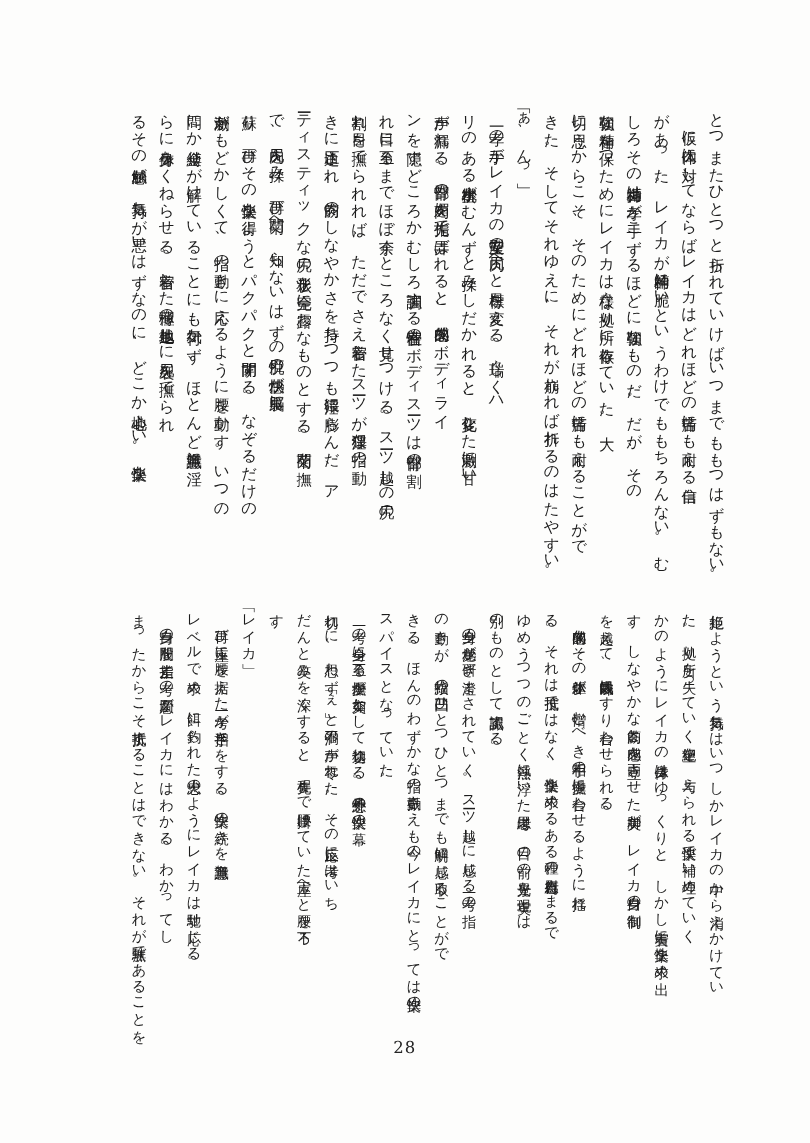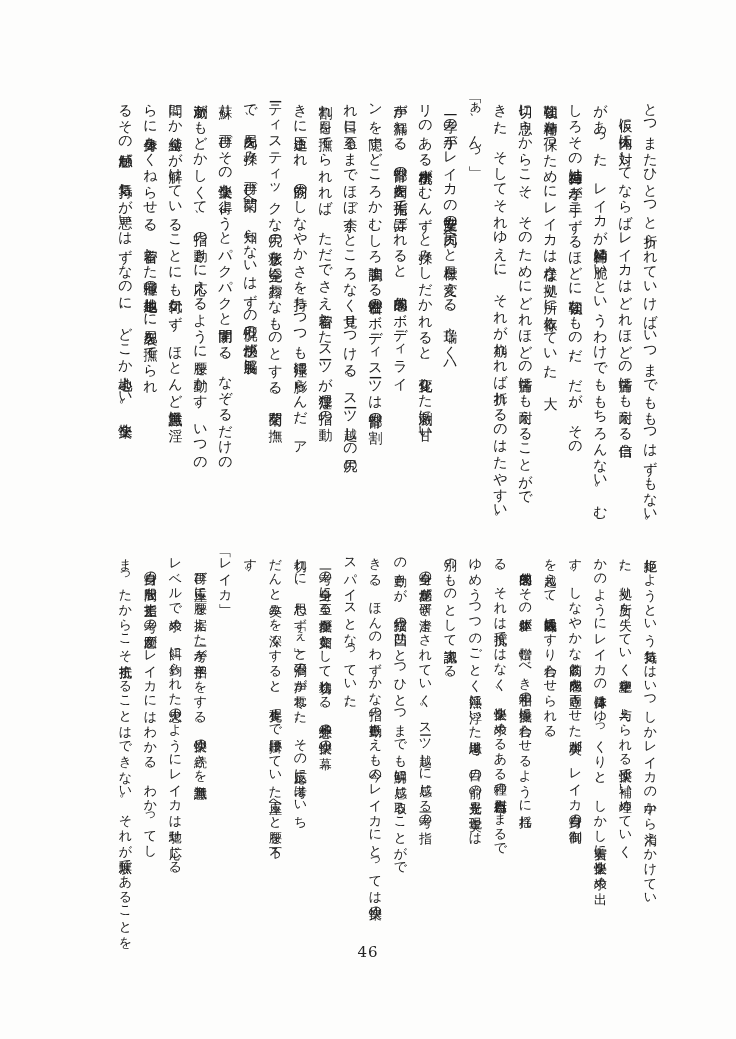--- a/index.html
+++ b/index.html
@@ -105,15 +105,15 @@
       <p>切れに、思わず「ぇ」と不満の声が零れた。その反応に一考はいち</p>
       <p>だんと笑みを深くすると、先程まで腰掛けていた玉座へと腰を下ろ</p>
       <p>す。</p>
       <p>「レイカ」</p>
       <p>　再び玉座に腰を据えた一考が手招きをする。快楽の続きを無意識</p>
       <p>レベルで求め、餌に釣られた忠犬のようにレイカは馳せ応じる。</p>
       <p>　自身の股間を指差す一考の意図がレイカにはわかる。わかってし</p>
       <p>まったからこそ抵抗することはできない。それが無駄であることを</p>
     </div>
 
-  <div class="page-number">46</div>
+  <div class="page-number">28</div>
 
 </div>
 
 </body></html>

